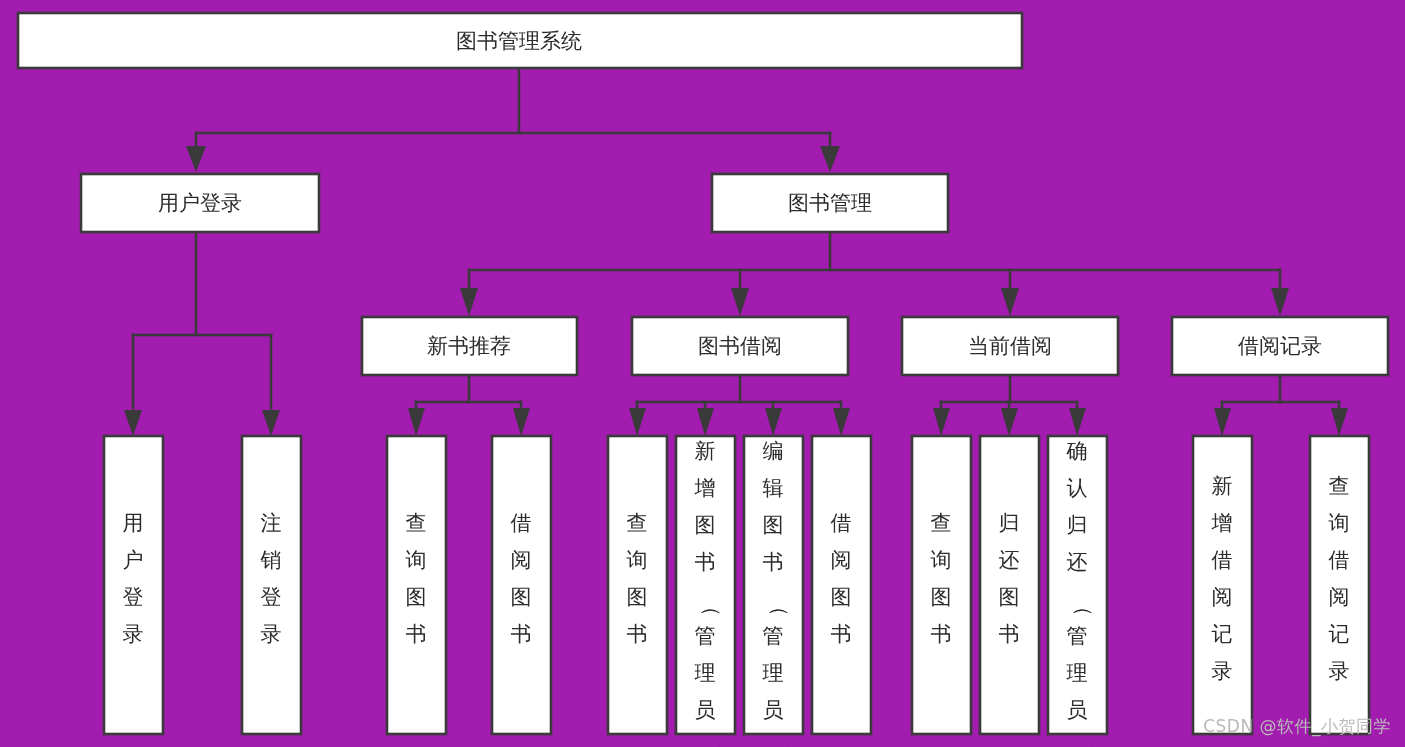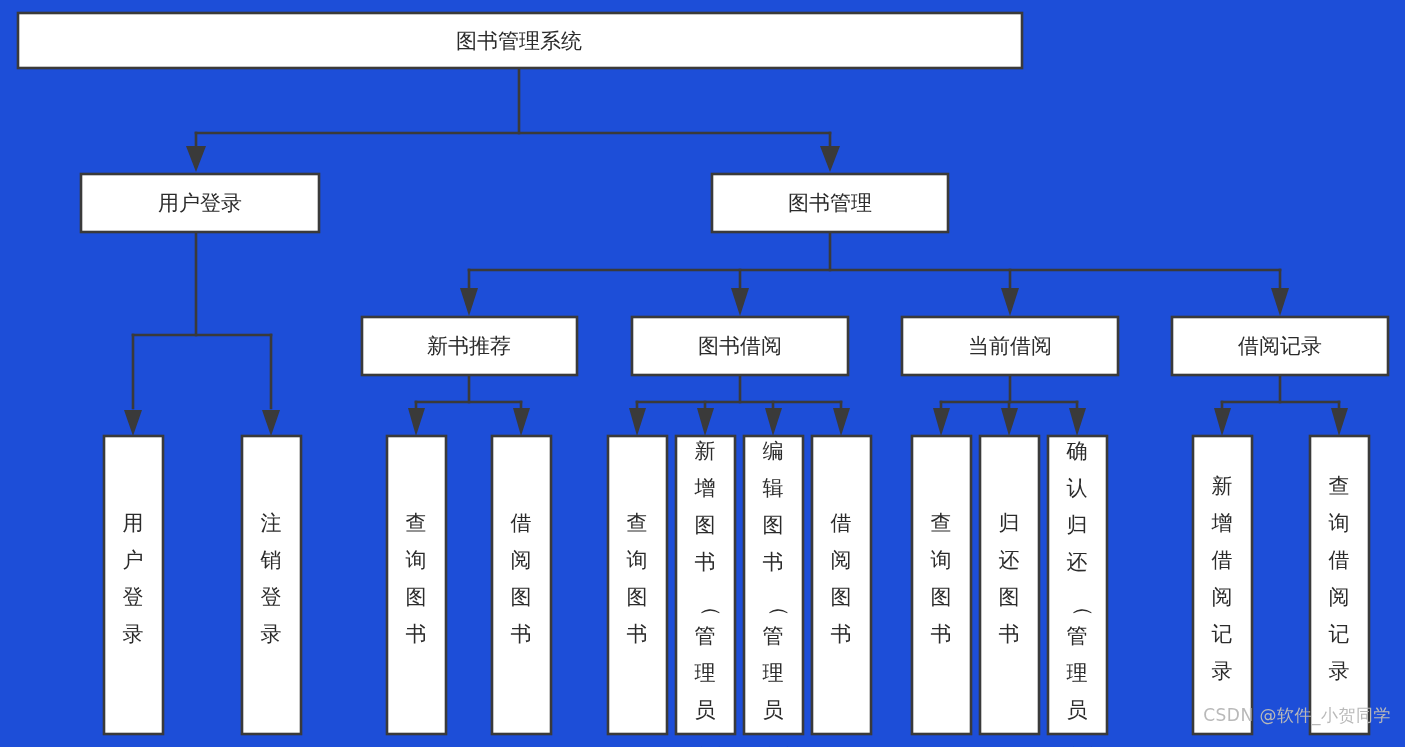--- a/index.html
+++ b/index.html
@@ -11,21 +11,21 @@
     width: 1405px;
     height: 747px;
     font-family: "DejaVu Sans", "Liberation Sans", sans-serif;
     overflow: hidden;
     position: relative;
   }
   #diagram-root {
     position: relative;
     width: 1405px;
     height: 747px;
-    background: #1d4ed8;
+    background: #a21caf;
   }
   svg#tree-svg {
     position: absolute;
     left: 0;
     top: 0;
     width: 1405px;
     height: 747px;
     display: block;
   }
   .node-box {
@@ -52,21 +52,21 @@
   }
   .node-label-vert {
     fill: #2b2b2b;
     font-family: "DejaVu Sans", "Liberation Sans", sans-serif;
     font-size: 21px;
     text-anchor: middle;
   }
   .watermark {
     position: absolute;
     right: 14px;
-    bottom: 20px;
+    bottom: 9px;
     color: #b9b9b9;
     font-size: 17px;
     font-family: "DejaVu Sans", "Liberation Sans", sans-serif;
     letter-spacing: 0.5px;
     white-space: nowrap;
     user-select: none;
   }
 </style>
 </head>
 <body>

